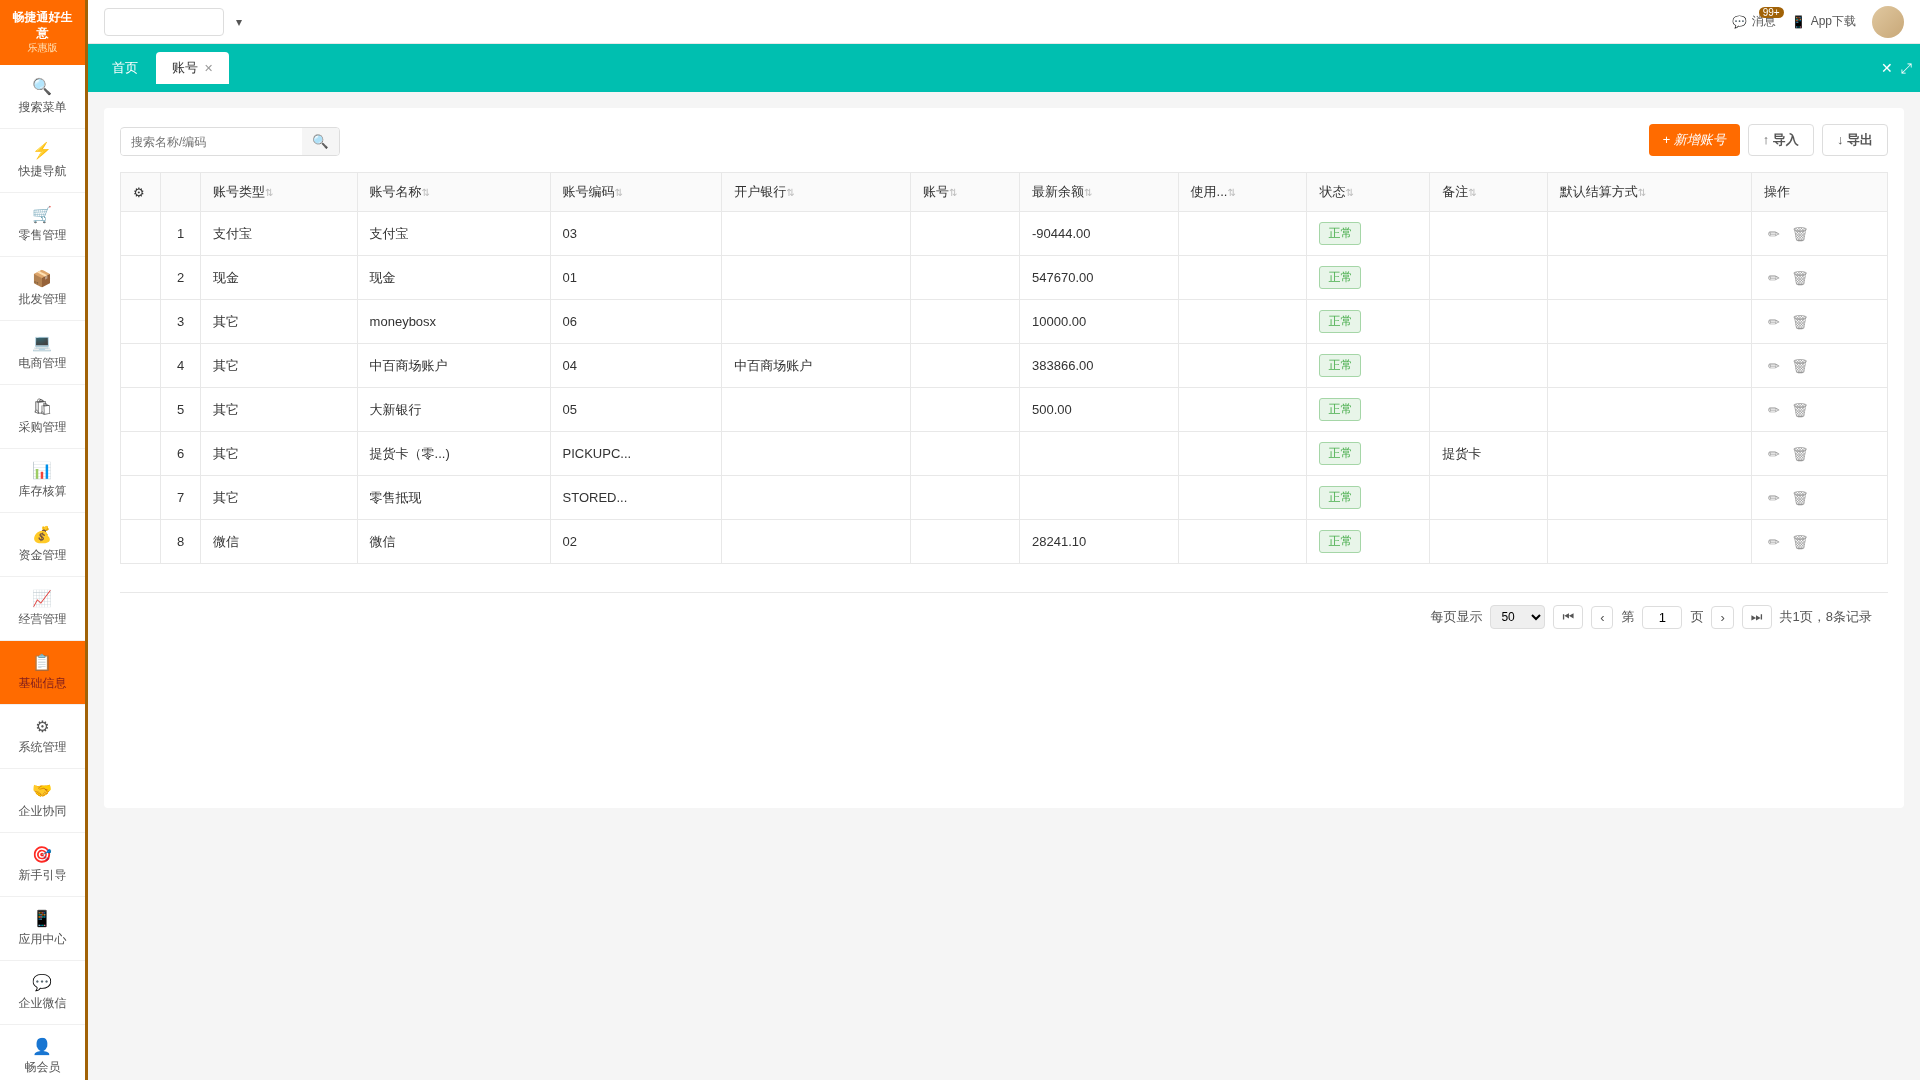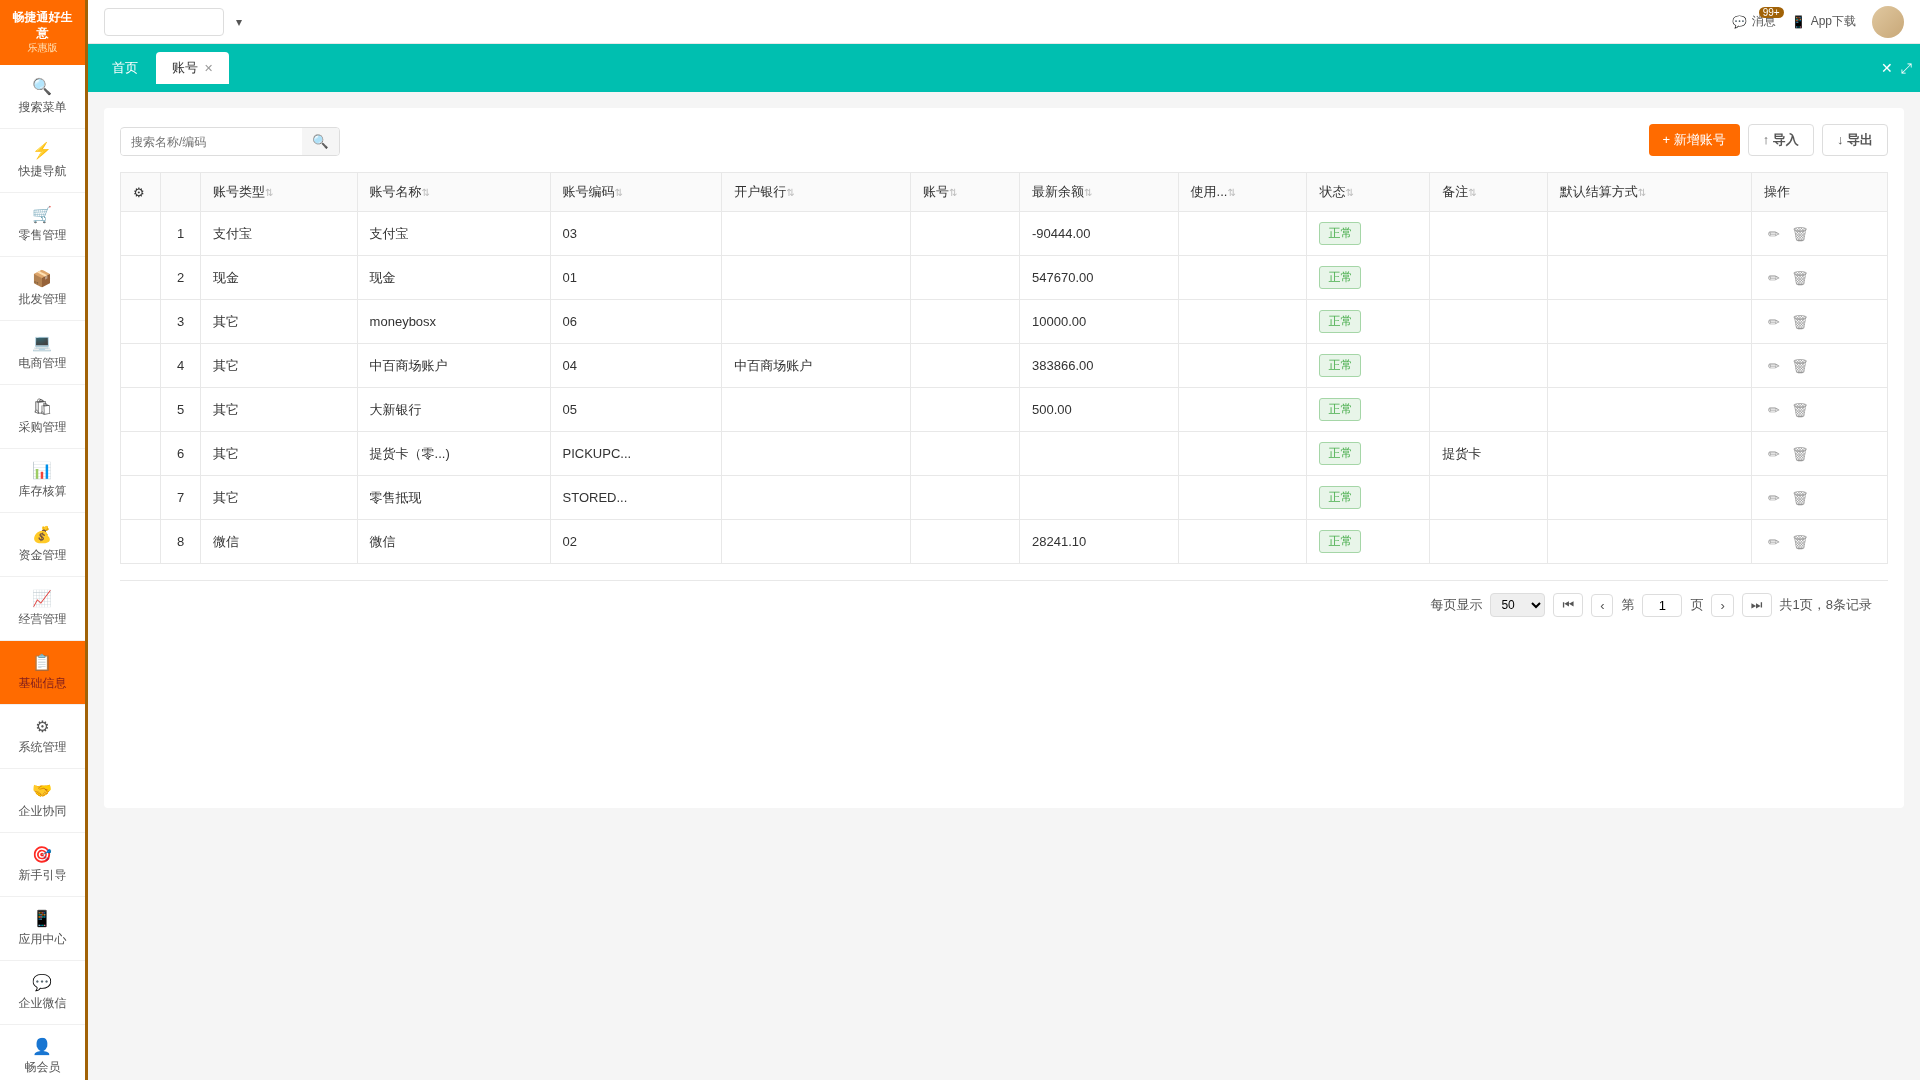--- a/index.html
+++ b/index.html
@@ -234,20 +234,21 @@
       background: #ff6b00;
       color: #fff;
       border: none;
       border-radius: 4px;
       padding: 6px 14px;
       font-size: 13px;
       cursor: pointer;
       display: flex;
       align-items: center;
       gap: 4px;
+      font-style: italic;
     }
     .btn-default {
       background: #fff;
       color: #555;
       border: 1px solid #ddd;
       border-radius: 4px;
       padding: 6px 14px;
       font-size: 13px;
       cursor: pointer;
       display: flex;
@@ -306,21 +307,21 @@
     
     .pagination {
       display: flex;
       align-items: center;
       justify-content: flex-end;
       gap: 8px;
       padding: 12px 16px;
       font-size: 13px;
       color: #555;
       border-top: 1px solid #e8e8e8;
-      margin-top: 16px;
+      margin-top: 28px;
     }
     .page-size-select {
       border: 1px solid #ddd;
       border-radius: 4px;
       padding: 3px 6px;
       font-size: 12px;
     }
     .page-btn {
       border: 1px solid #ddd;
       background: #fff;

